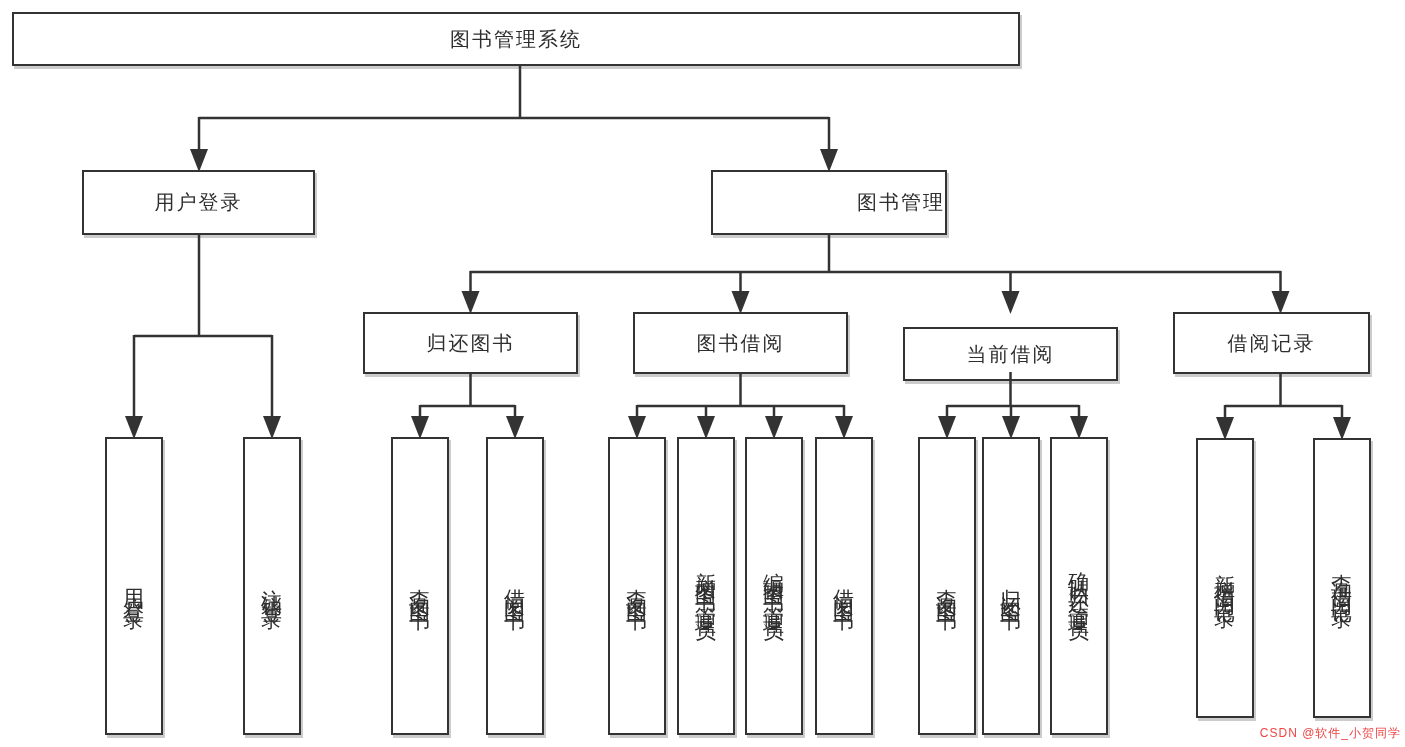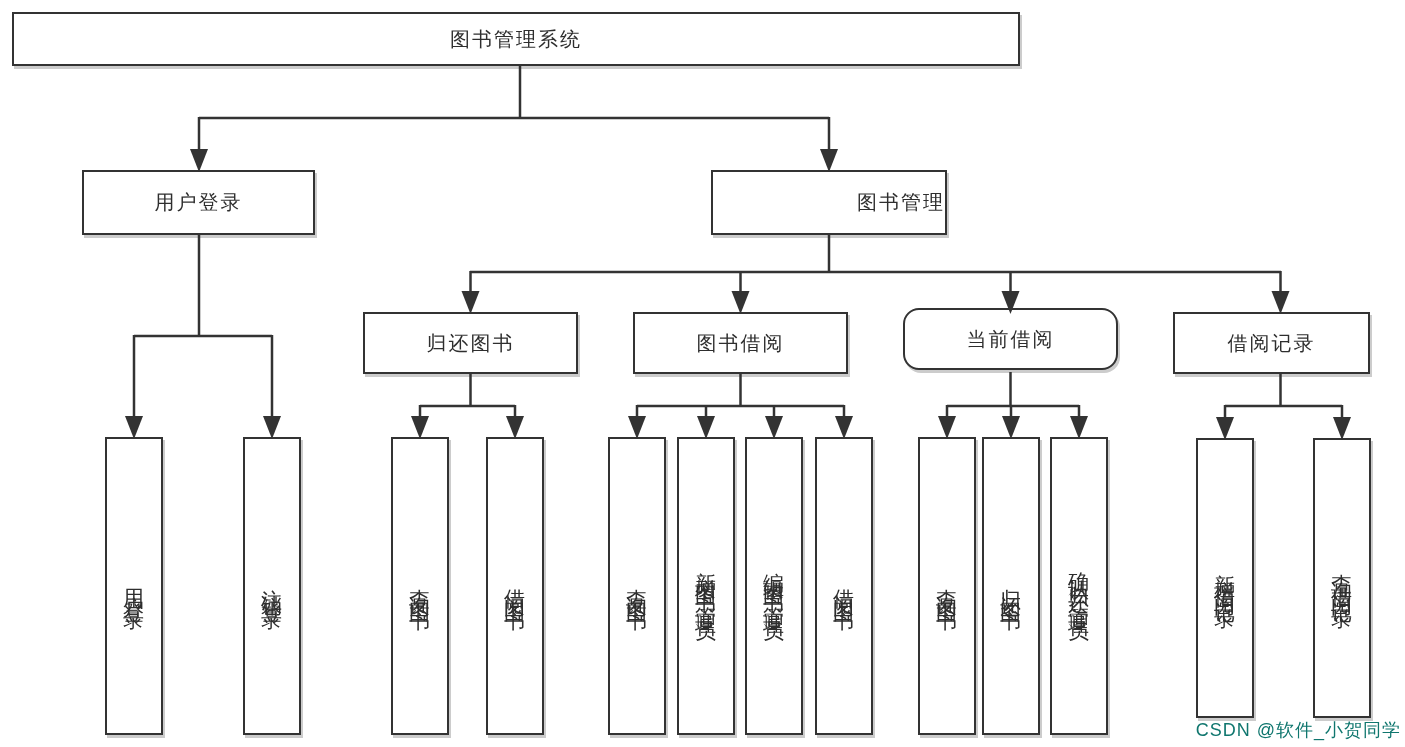--- a/index.html
+++ b/index.html
@@ -18,40 +18,40 @@
     writing-mode:vertical-rl;text-orientation:mixed;
     font-size:21px;letter-spacing:7px;line-height:1;white-space:nowrap;
   }
   
   .n-root{left:12px;top:12px;width:1008px;height:54px;text-align:center;}
   .n-user-login{left:82px;top:170px;width:233px;height:65px;}
   .n-book-mgmt{left:711px;top:170px;width:236px;height:65px;justify-content:flex-end;}
   
   .n-new-books{left:363px;top:312px;width:215px;height:62px;}
   .n-book-borrow{left:633px;top:312px;width:215px;height:62px;}
-  .n-current-borrow{left:903px;top:308px;width:215px;height:62px;border-radius:16px;}
+  .n-current-borrow{left:903px;top:327px;width:215px;height:54px;}
   .n-borrow-records{left:1173px;top:312px;width:197px;height:62px;}
   
   .vnode{width:58px;height:298px;top:437px;}
   .n-leaf-user-login{left:105px;}
   .n-leaf-logout{left:243px;}
   .n-nb-query{left:391px;}
   .n-nb-borrow{left:486px;}
   .n-bb-query{left:608px;}
   .n-bb-add{left:677px;}
   .n-bb-edit{left:745px;}
   .n-bb-borrow{left:815px;}
   .n-cb-query{left:918px;}
   .n-cb-return{left:982px;}
   .n-cb-confirm{left:1050px;}
   .n-br-add{left:1196px;top:438px;height:280px;}
   .n-br-query{left:1313px;top:438px;height:280px;}
   .watermark{
     position:absolute;right:4px;bottom:5px;z-index:4;
-    font-size:18px;color:#0f766e;letter-spacing:1px;white-space:nowrap;
+    font-size:12px;color:#ef4444;letter-spacing:1px;white-space:nowrap;
   }
 </style>
 </head>
 <body>
 
 <div class="canvas">
 
   <svg class="wires" width="1405" height="747" viewBox="0 0 1405 747">
     <g stroke="#333333" stroke-width="2.5" fill="none">
 

